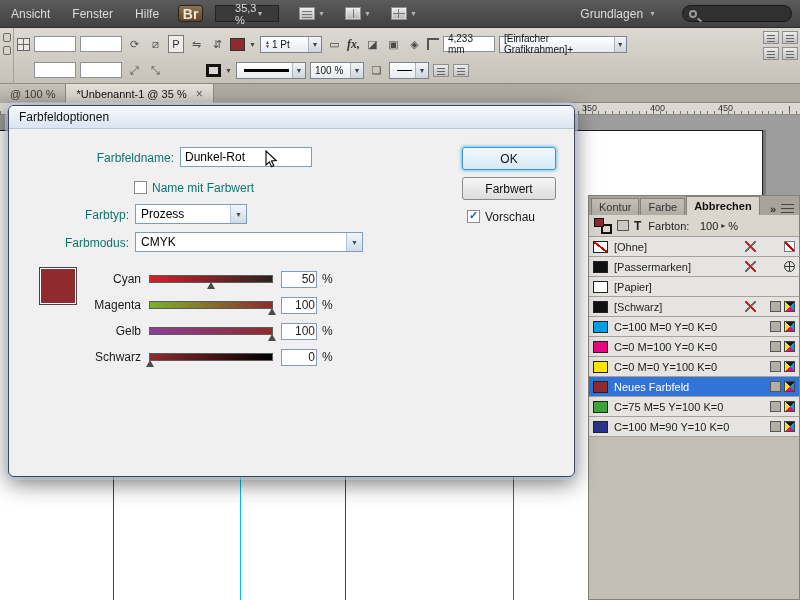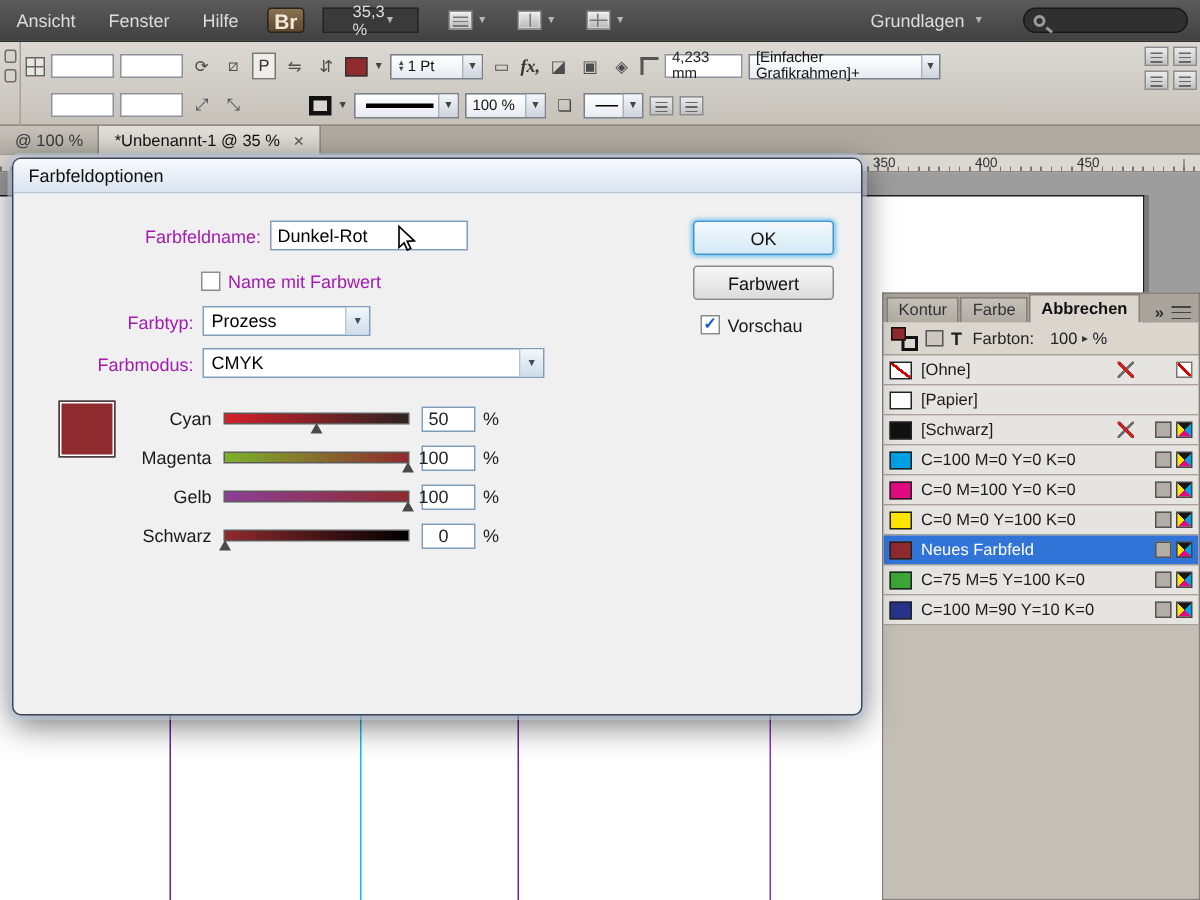--- a/index.html
+++ b/index.html
@@ -101,36 +101,36 @@
   .registration-icon{border:1px solid #333;border-radius:50%;background:
      linear-gradient(#333 0 0) center/1px 100% no-repeat,
      linear-gradient(#333 0 0) center/100% 1px no-repeat}
   .process-type-icon{background:#b2aea5;border:1px solid #555}
   .cmyk-mode-icon{border:1px solid #444;background:conic-gradient(from 45deg,#00a0e4 0 25%,#e20a7e 0 50%,#ffe600 0 75%,#161616 0)}
 
   
   .dialog{position:absolute;left:8px;top:105px;width:567px;height:372px;z-index:50;border:1px solid #3d4557;border-radius:6px;background:#f0f0f0;box-shadow:0 0 0 3px rgba(185,200,222,.55),0 6px 22px rgba(0,0,0,.55)}
   .dlg-title{height:23px;background:linear-gradient(#f7fafd,#dbe4f0);border-bottom:1px solid #b9c4d2;border-radius:5px 5px 0 0;display:flex;align-items:center;padding-left:10px;font-size:12px;color:#101010}
   .dlg-body{position:relative;height:347px;font-size:12px}
-  .lbl{position:absolute;text-align:right;color:#a21caf}
+  .lbl{position:absolute;text-align:right;color:#0f766e}
   .textbox{position:absolute;height:20px;background:#fff;border:1px solid #7f9db9;display:flex;align-items:center;padding:0 4px;font-size:12px;color:#000}
   .combo{position:absolute;height:20px;background:#fff;border:1px solid #7f9db9;display:flex;align-items:center;padding-left:5px;font-size:12px;color:#000}
   .combo .dd{margin-left:auto;width:16px;height:100%;border-left:1px solid #b5c6d6;background:linear-gradient(#f2f7fb,#cfdce8);display:flex;align-items:center;justify-content:center;font-size:7px;color:#39505f}
   .checkbox{position:absolute;width:13px;height:13px;background:#fff;border:1px solid #8b8b8b;display:flex;align-items:center;justify-content:center}
   .checkbox.checked::after{content:"✓";font-size:11px;font-weight:bold;color:#1e5fd0;margin-top:-2px}
   .color-preview{position:absolute;left:30px;top:138px;width:38px;height:38px;border:1px solid #444;box-shadow:inset 0 0 0 1px #fff}
   .ch-row{position:absolute;left:0;height:20px;display:flex;align-items:center}
   .ch-label{width:140px;text-align:right;padding-right:8px;color:#1a1a1a}
   .track{position:relative;width:124px;height:8px;border:1px solid #5c5c5c;flex:none}
   .thumb{position:absolute;bottom:-7px;width:0;height:0;border-left:4px solid transparent;border-right:4px solid transparent;border-bottom:7px solid #4a4a4a;transform:translateX(-4px)}
   .tr-0{background:linear-gradient(90deg,#d5202b,#2c2220)}
   .tr-1{background:linear-gradient(90deg,#7cb22a,#8f2a2e)}
   .tr-2{background:linear-gradient(90deg,#8c3f97,#8f2a2e)}
   .tr-3{background:linear-gradient(90deg,#8f2a2e,#000)}
-  .val{width:36px;height:17px;background:#fff;border:1px solid #7f9db9;margin-left:8px;display:flex;align-items:center;justify-content:flex-end;padding-right:17px;font-size:12px}
+  .val{width:36px;height:17px;background:#fff;border:1px solid #7f9db9;margin-left:8px;display:flex;align-items:center;justify-content:flex-end;padding-right:1px;font-size:12px}
   .pct{margin-left:5px}
   .btn{position:absolute;width:94px;height:23px;border-radius:3px;display:flex;align-items:center;justify-content:center;font-size:12px;color:#111}
   .btn.ok{right:18px;top:18px;border:1px solid #3c97d3;background:linear-gradient(#f2f9fd,#d5e9f5);box-shadow:0 0 3px 1px #74c3ec}
   .btn.cancel{right:18px;top:48px;border:1px solid #8a8a8a;background:linear-gradient(#f6f6f6,#dcdcdc)}
   .prev-label{position:absolute;color:#1a1a1a}
 
   .cursor{position:absolute;left:262px;top:150px;z-index:99}
 </style>
 </head>
 <body>
@@ -293,20 +293,29 @@
           <div class="sw-row">
             <span class="sw-chip diag-none"></span>
             <span class="sw-name">[Ohne]</span>
             <span class="sw-icons">
               <span class="pi no-edit-icon"></span>
               <span class="sw-flex"></span>
               <span class="pi none-icon"></span>
             </span>
           </div>
           <div class="sw-row">
+            <span class="sw-chip" style="background: rgb(17, 17, 17);"></span>
+            <span class="sw-name">[Passermarken]</span>
+            <span class="sw-icons">
+              <span class="pi no-edit-icon"></span>
+              <span class="sw-flex"></span>
+              <span class="pi registration-icon"></span>
+            </span>
+          </div>
+          <div class="sw-row">
             <span class="sw-chip" style="background: rgb(255, 255, 255);"></span>
             <span class="sw-name">[Papier]</span>
             <span class="sw-icons">
               <span class="sw-flex"></span>
             </span>
           </div>
           <div class="sw-row">
             <span class="sw-chip" style="background: rgb(17, 17, 17);"></span>
             <span class="sw-name">[Schwarz]</span>
             <span class="sw-icons">

